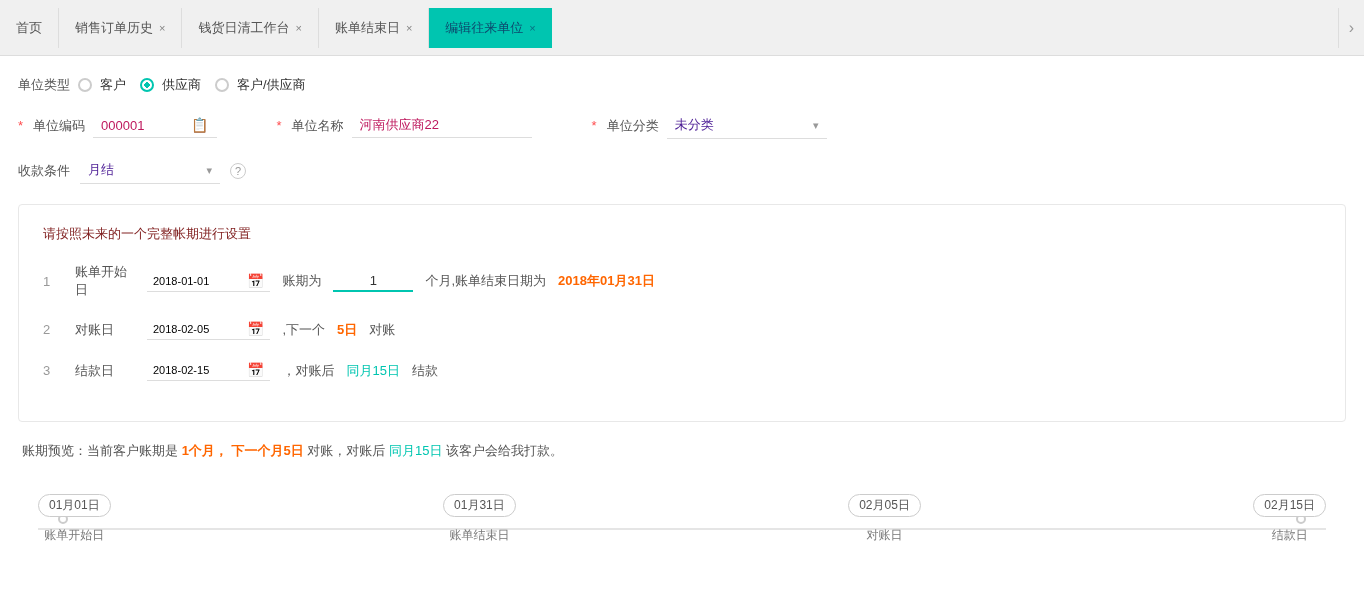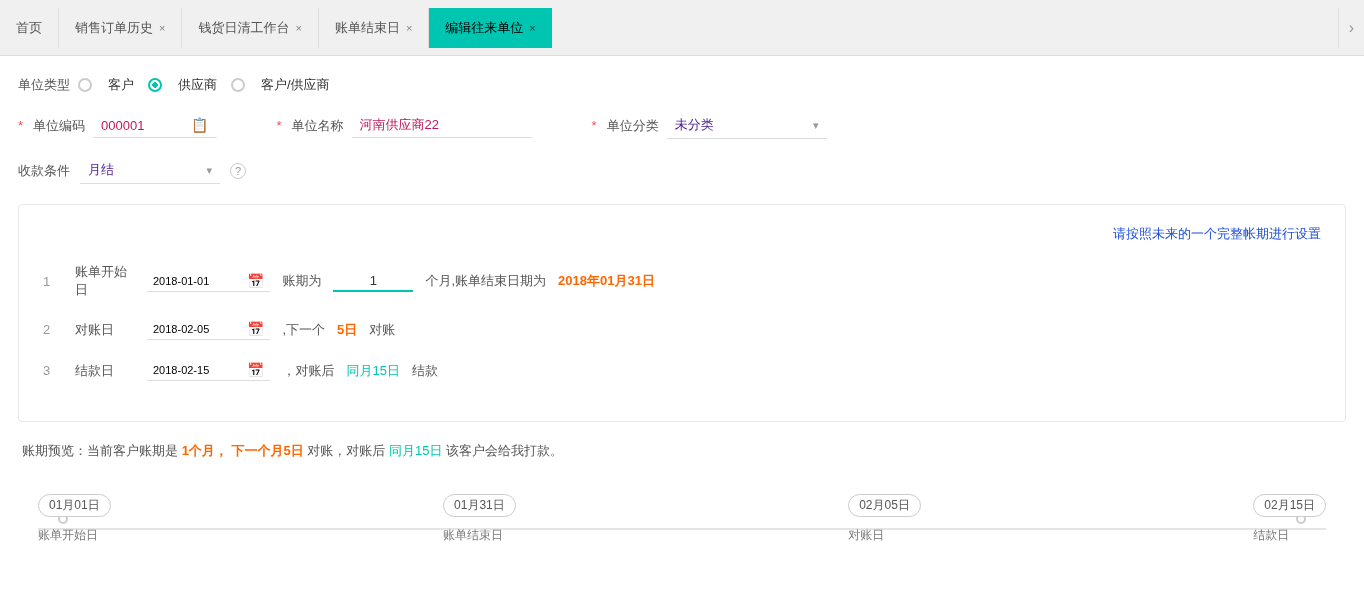--- a/index.html
+++ b/index.html
@@ -22,21 +22,21 @@
       cursor: pointer;
       font-size: 13px;
       color: #555;
       border-right: 1px solid #ddd;
       background: #f0f0f0;
       white-space: nowrap;
       gap: 6px;
     }
     .tab.active {
       background: #00c5b0;
-      color: #000000;
+      color: #0c4a6e;
       border-right: none;
     }
     .tab .close-btn {
       font-size: 11px;
       opacity: 0.7;
       cursor: pointer;
     }
     .tab-arrow {
       margin-left: auto;
       padding: 0 10px;
@@ -78,21 +78,21 @@
       margin-right: 2px;
     }
     .radio-group {
       display: flex;
       align-items: center;
       gap: 14px;
     }
     .radio-item {
       display: flex;
       align-items: center;
-      gap: 16px;
+      gap: 8px;
       cursor: pointer;
     }
     .radio-circle {
       width: 14px;
       height: 14px;
       border-radius: 50%;
       border: 2px solid #ccc;
       display: inline-block;
     }
     .radio-circle.checked {
@@ -160,23 +160,22 @@
 
     
     .period-box {
       border: 1px solid #e8e8e8;
       border-radius: 4px;
       padding: 20px 24px;
       margin-bottom: 20px;
     }
     .period-title {
       font-size: 13px;
-      color: #1d4ed8;
+      color: #7f1d1d;
       margin-bottom: 20px;
-      text-align: right;
     }
     .period-row {
       display: flex;
       align-items: center;
       margin-bottom: 20px;
       gap: 12px;
     }
     .period-num {
       width: 20px;
       color: #999;
@@ -258,21 +257,21 @@
     .timeline-points {
       display: flex;
       justify-content: space-between;
       width: 100%;
       position: relative;
       z-index: 1;
     }
     .timeline-point {
       display: flex;
       flex-direction: column;
-      align-items: flex-start;
+      align-items: center;
       gap: 6px;
     }
     .tl-dot {
       width: 10px;
       height: 10px;
       border-radius: 50%;
       background: #ccc;
       border: 2px solid #ccc;
     }
     .tl-dot.start { background: #fff; border-color: #ccc; }

